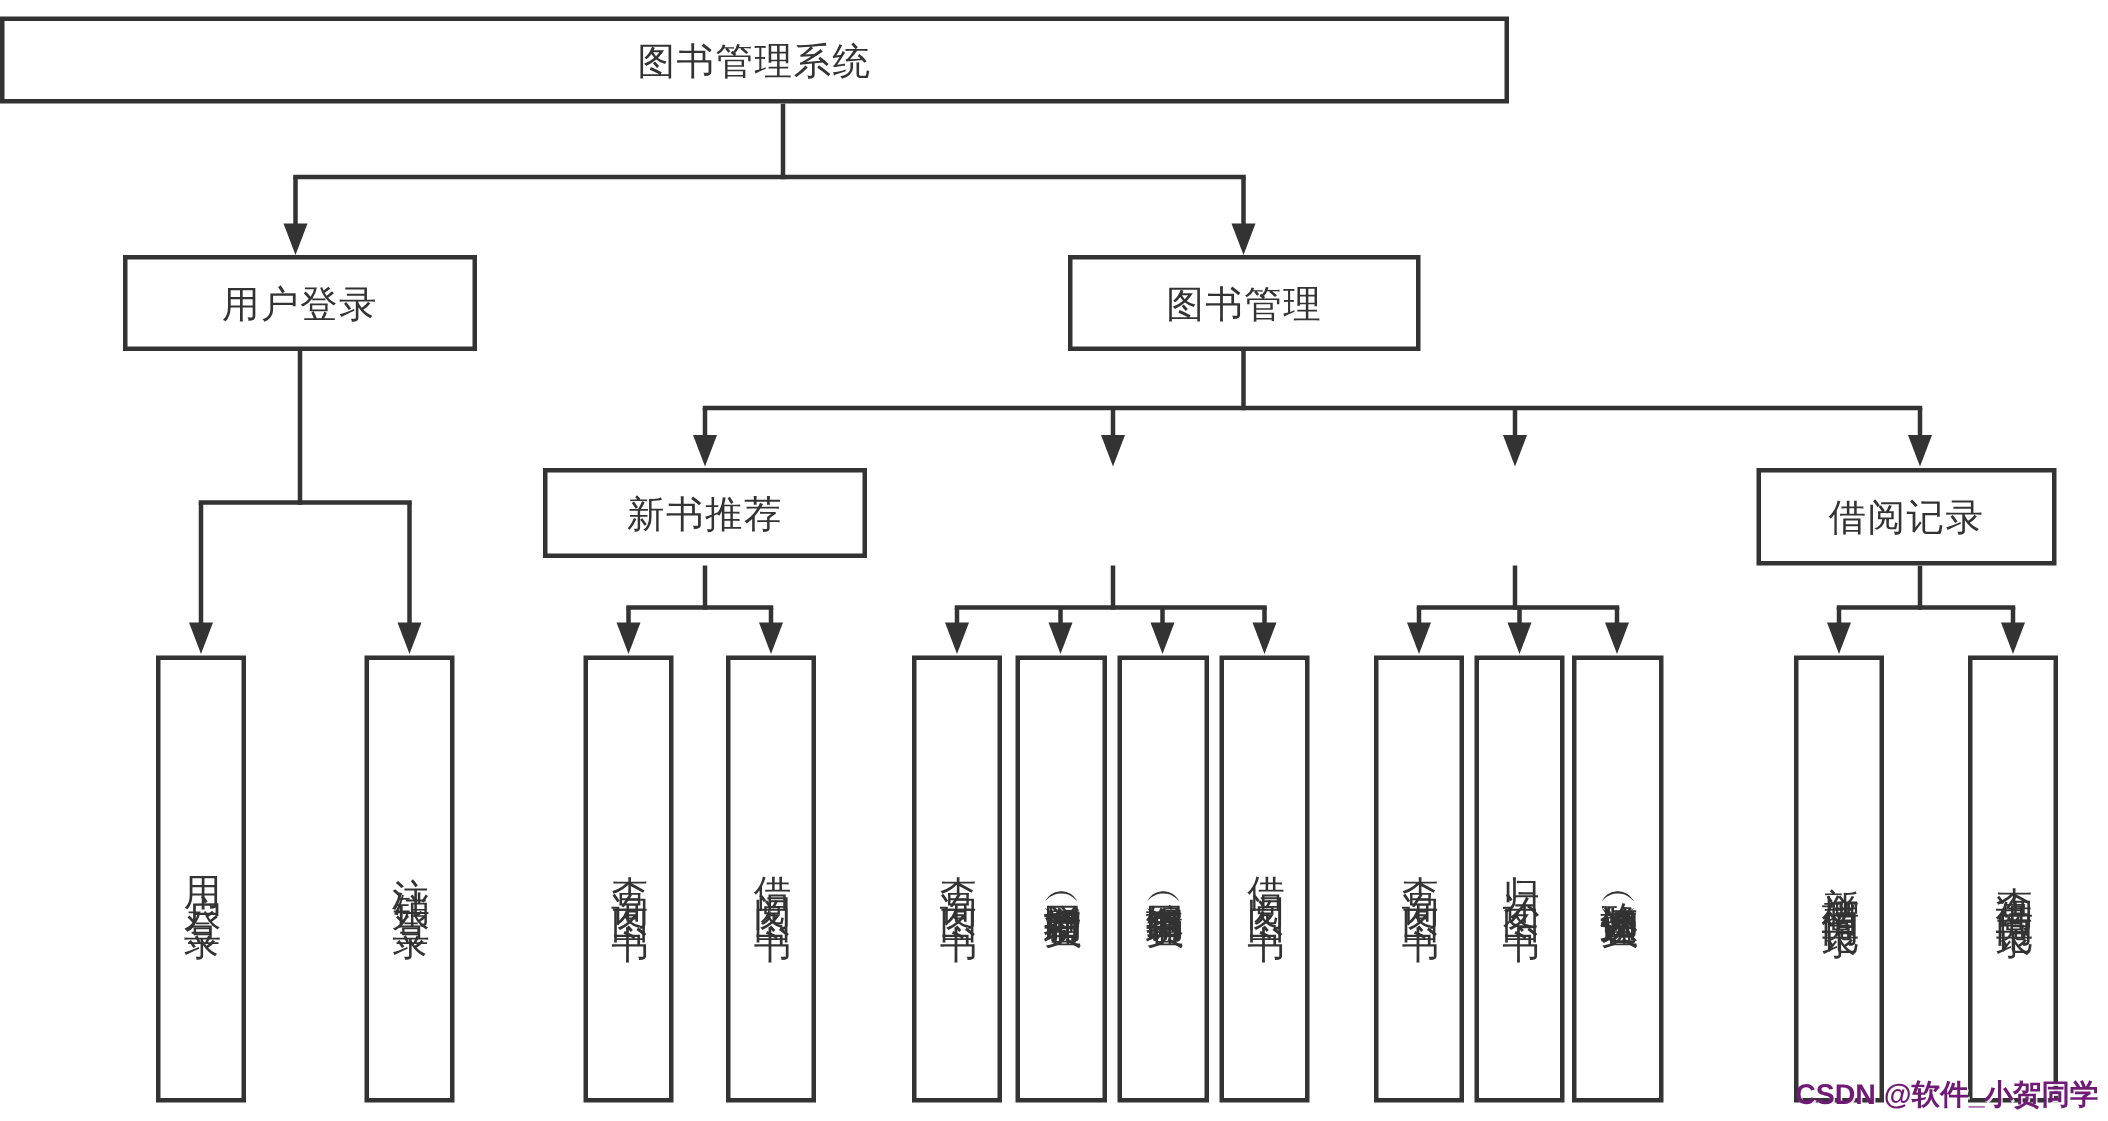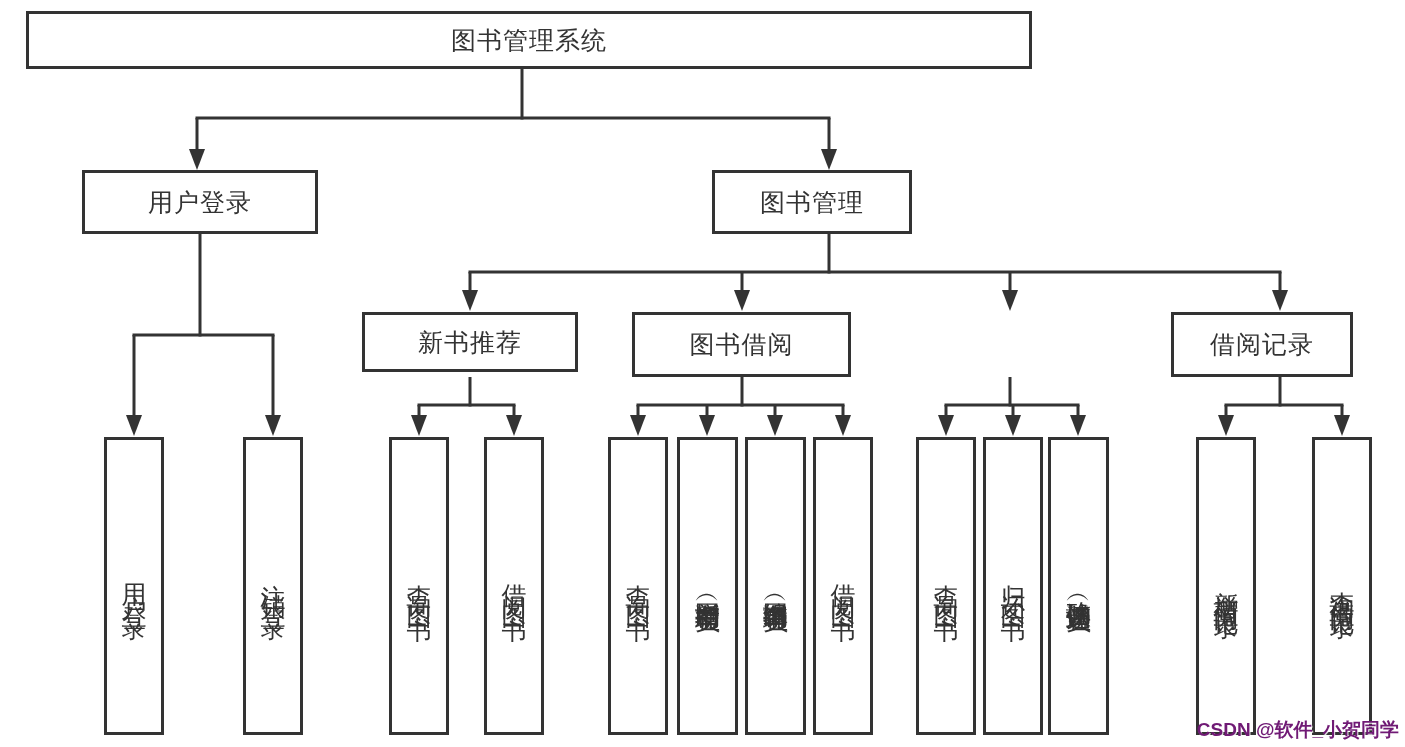--- a/index.html
+++ b/index.html
@@ -105,38 +105,35 @@
       <polygon points="767,415 783,415 775,436"></polygon>
       <polygon points="835,415 851,415 843,436"></polygon>
       <polygon points="938,415 954,415 946,436"></polygon>
       <polygon points="1005,415 1021,415 1013,436"></polygon>
       <polygon points="1070,415 1086,415 1078,436"></polygon>
       <polygon points="1218,415 1234,415 1226,436"></polygon>
       <polygon points="1334,415 1350,415 1342,436"></polygon>
     </g>
   </svg>
 
-  <div class="box" style="left:26px;top:11px;width:1006px;height:58px">
+  <div class="box" style="left:0;top:11px;width:1006px;height:58px">
     <span class="root-label">图书管理系统</span>
   </div>
 
   <div class="box" style="left:82px;top:170px;width:236px;height:64px">
     <span class="h-label">用户登录</span>
   </div>
-  <div class="box" style="left:712px;top:170px;width:200px;height:64px">
+  <div class="box" style="left:712px;top:170px;width:235px;height:64px">
     <span class="h-label">图书管理</span>
   </div>
 
   <div class="box" style="left:362px;top:312px;width:216px;height:60px">
     <span class="h-label">新书推荐</span>
   </div>
-  <div class="box" style="left:632px;top:312px;width:219px;height:65px">
-    <span class="h-label">图书借阅</span>
-  </div>
-  <div class="box" style="left:1171px;top:312px;width:182px;height:65px">
+  <div class="box" style="left:1171px;top:312px;width:200px;height:65px">
     <span class="h-label">借阅记录</span>
   </div>
 
   <div class="box" style="left:104px;top:437px;width:60px;height:298px">
     <span class="v-text">用户登录</span>
   </div>
   <div class="box" style="left:243px;top:437px;width:60px;height:298px">
     <span class="v-text">注销登录</span>
   </div>
 

